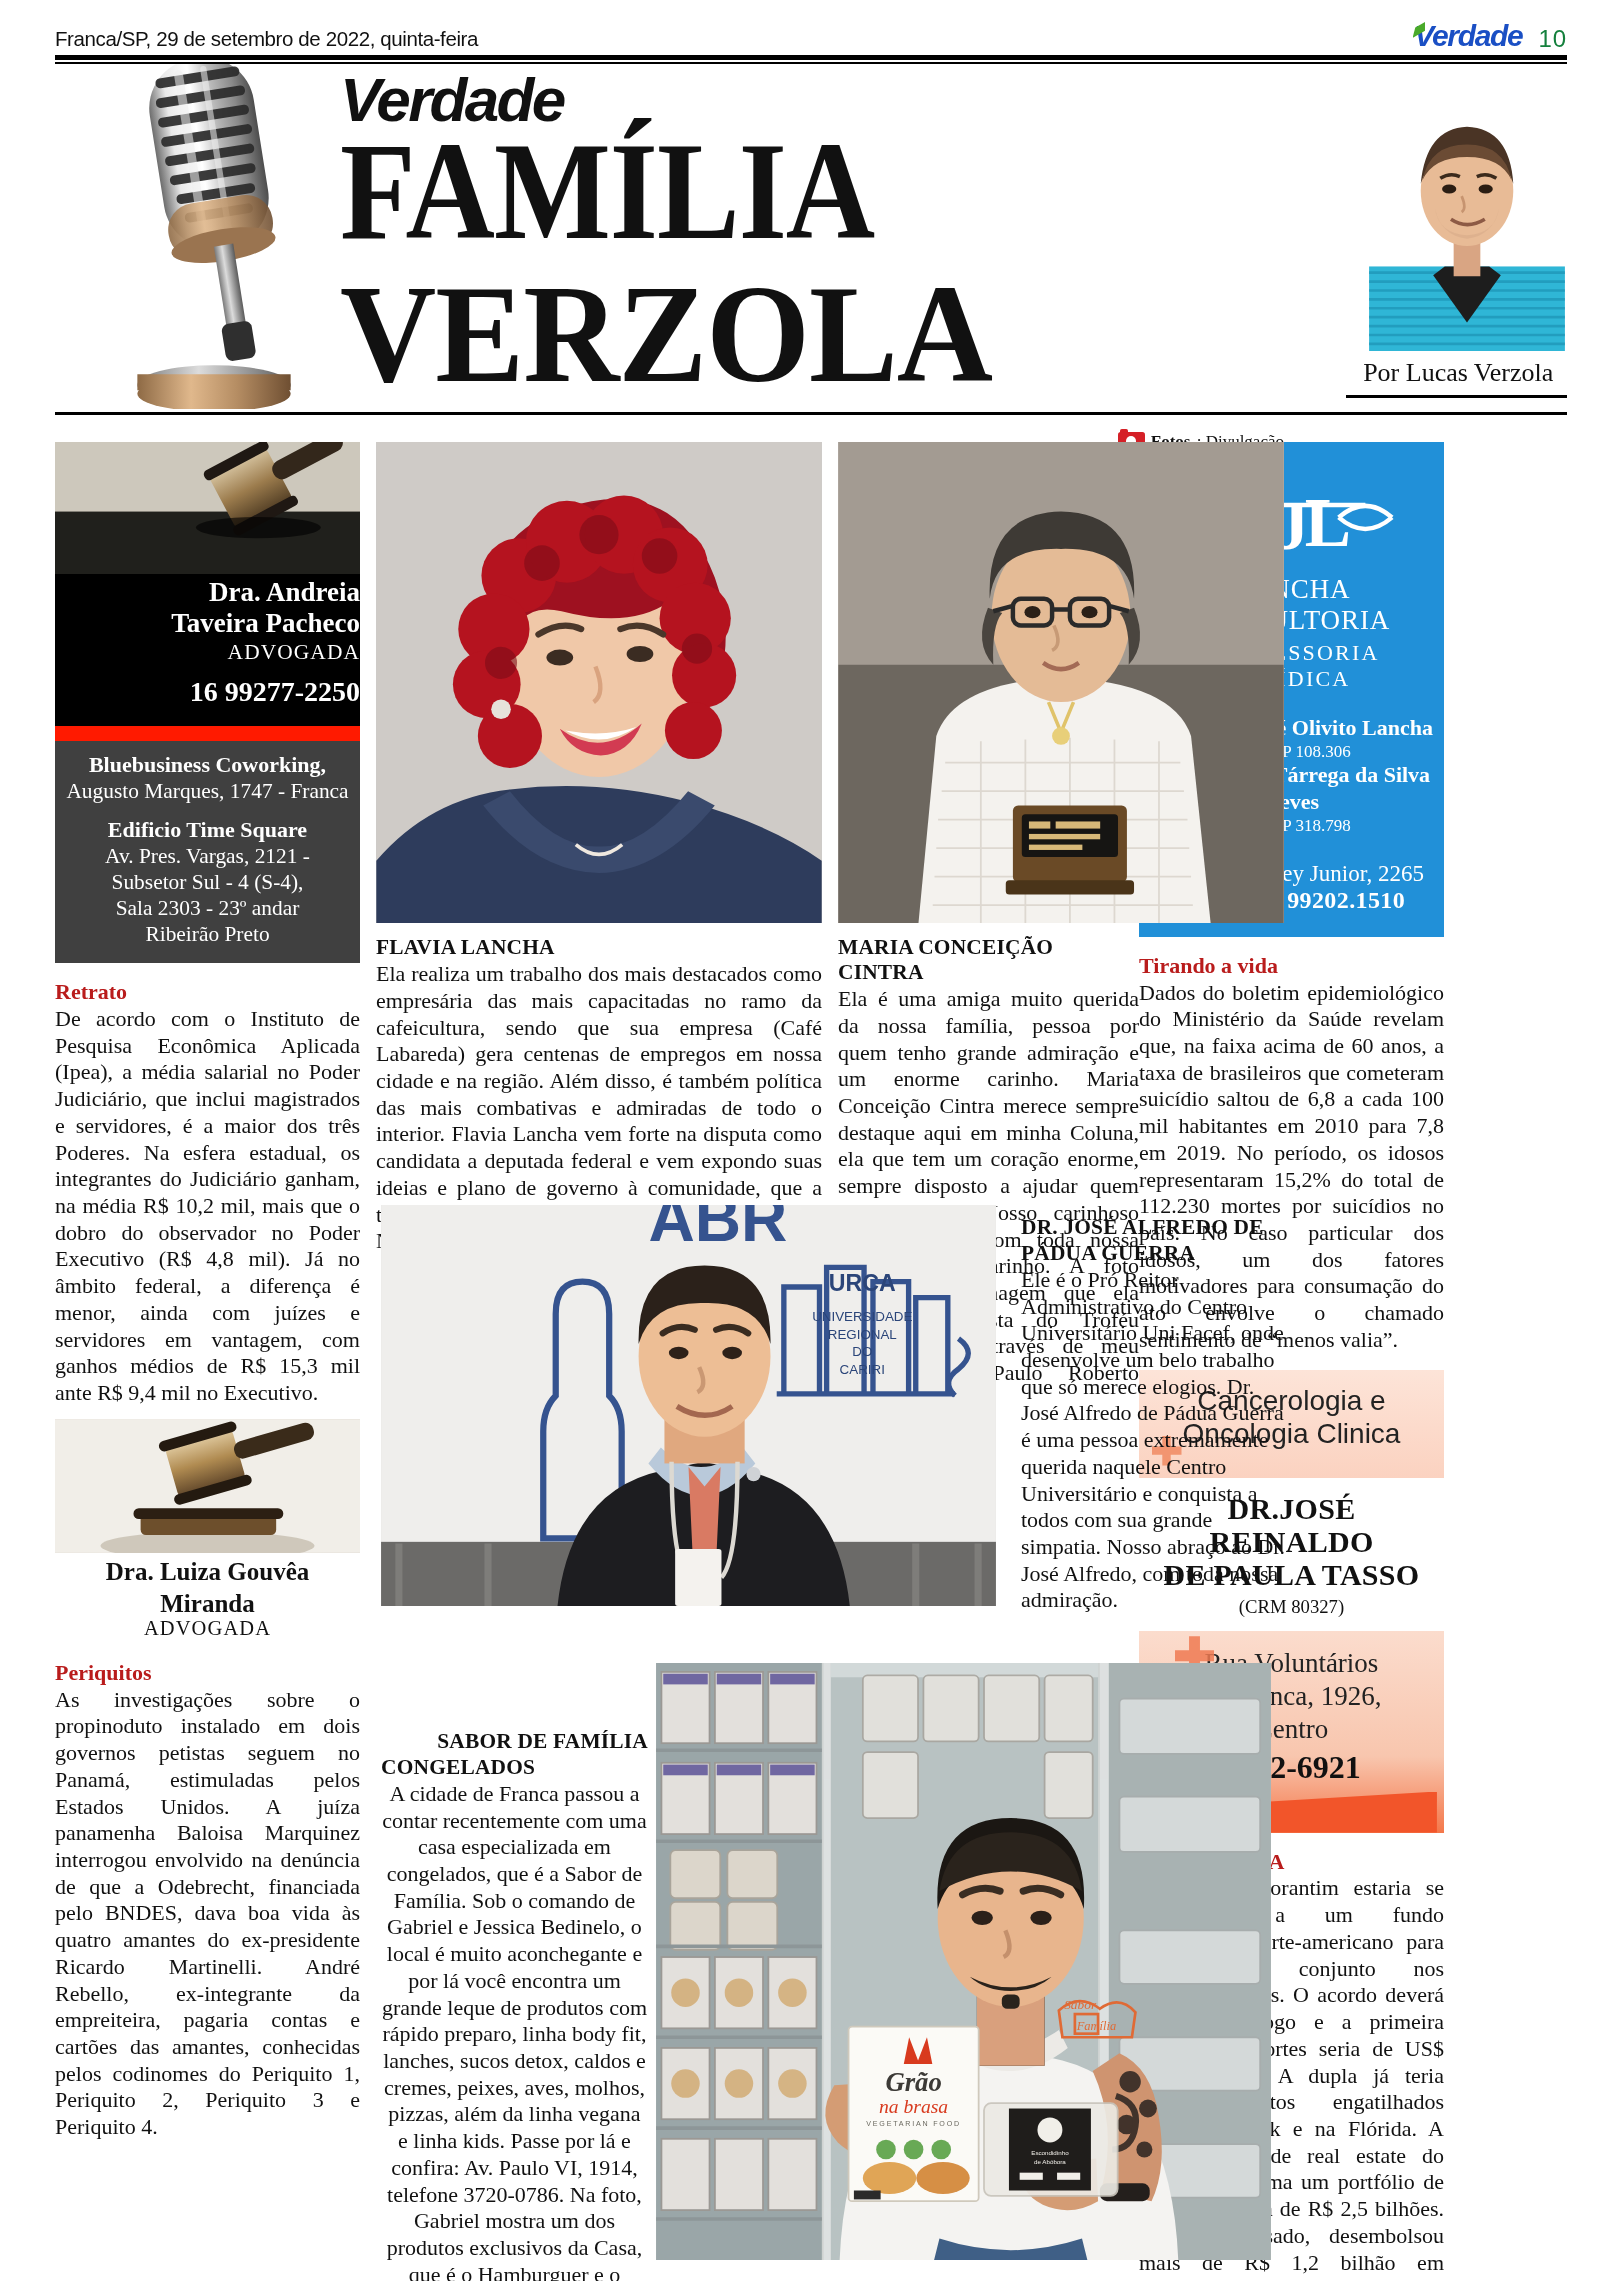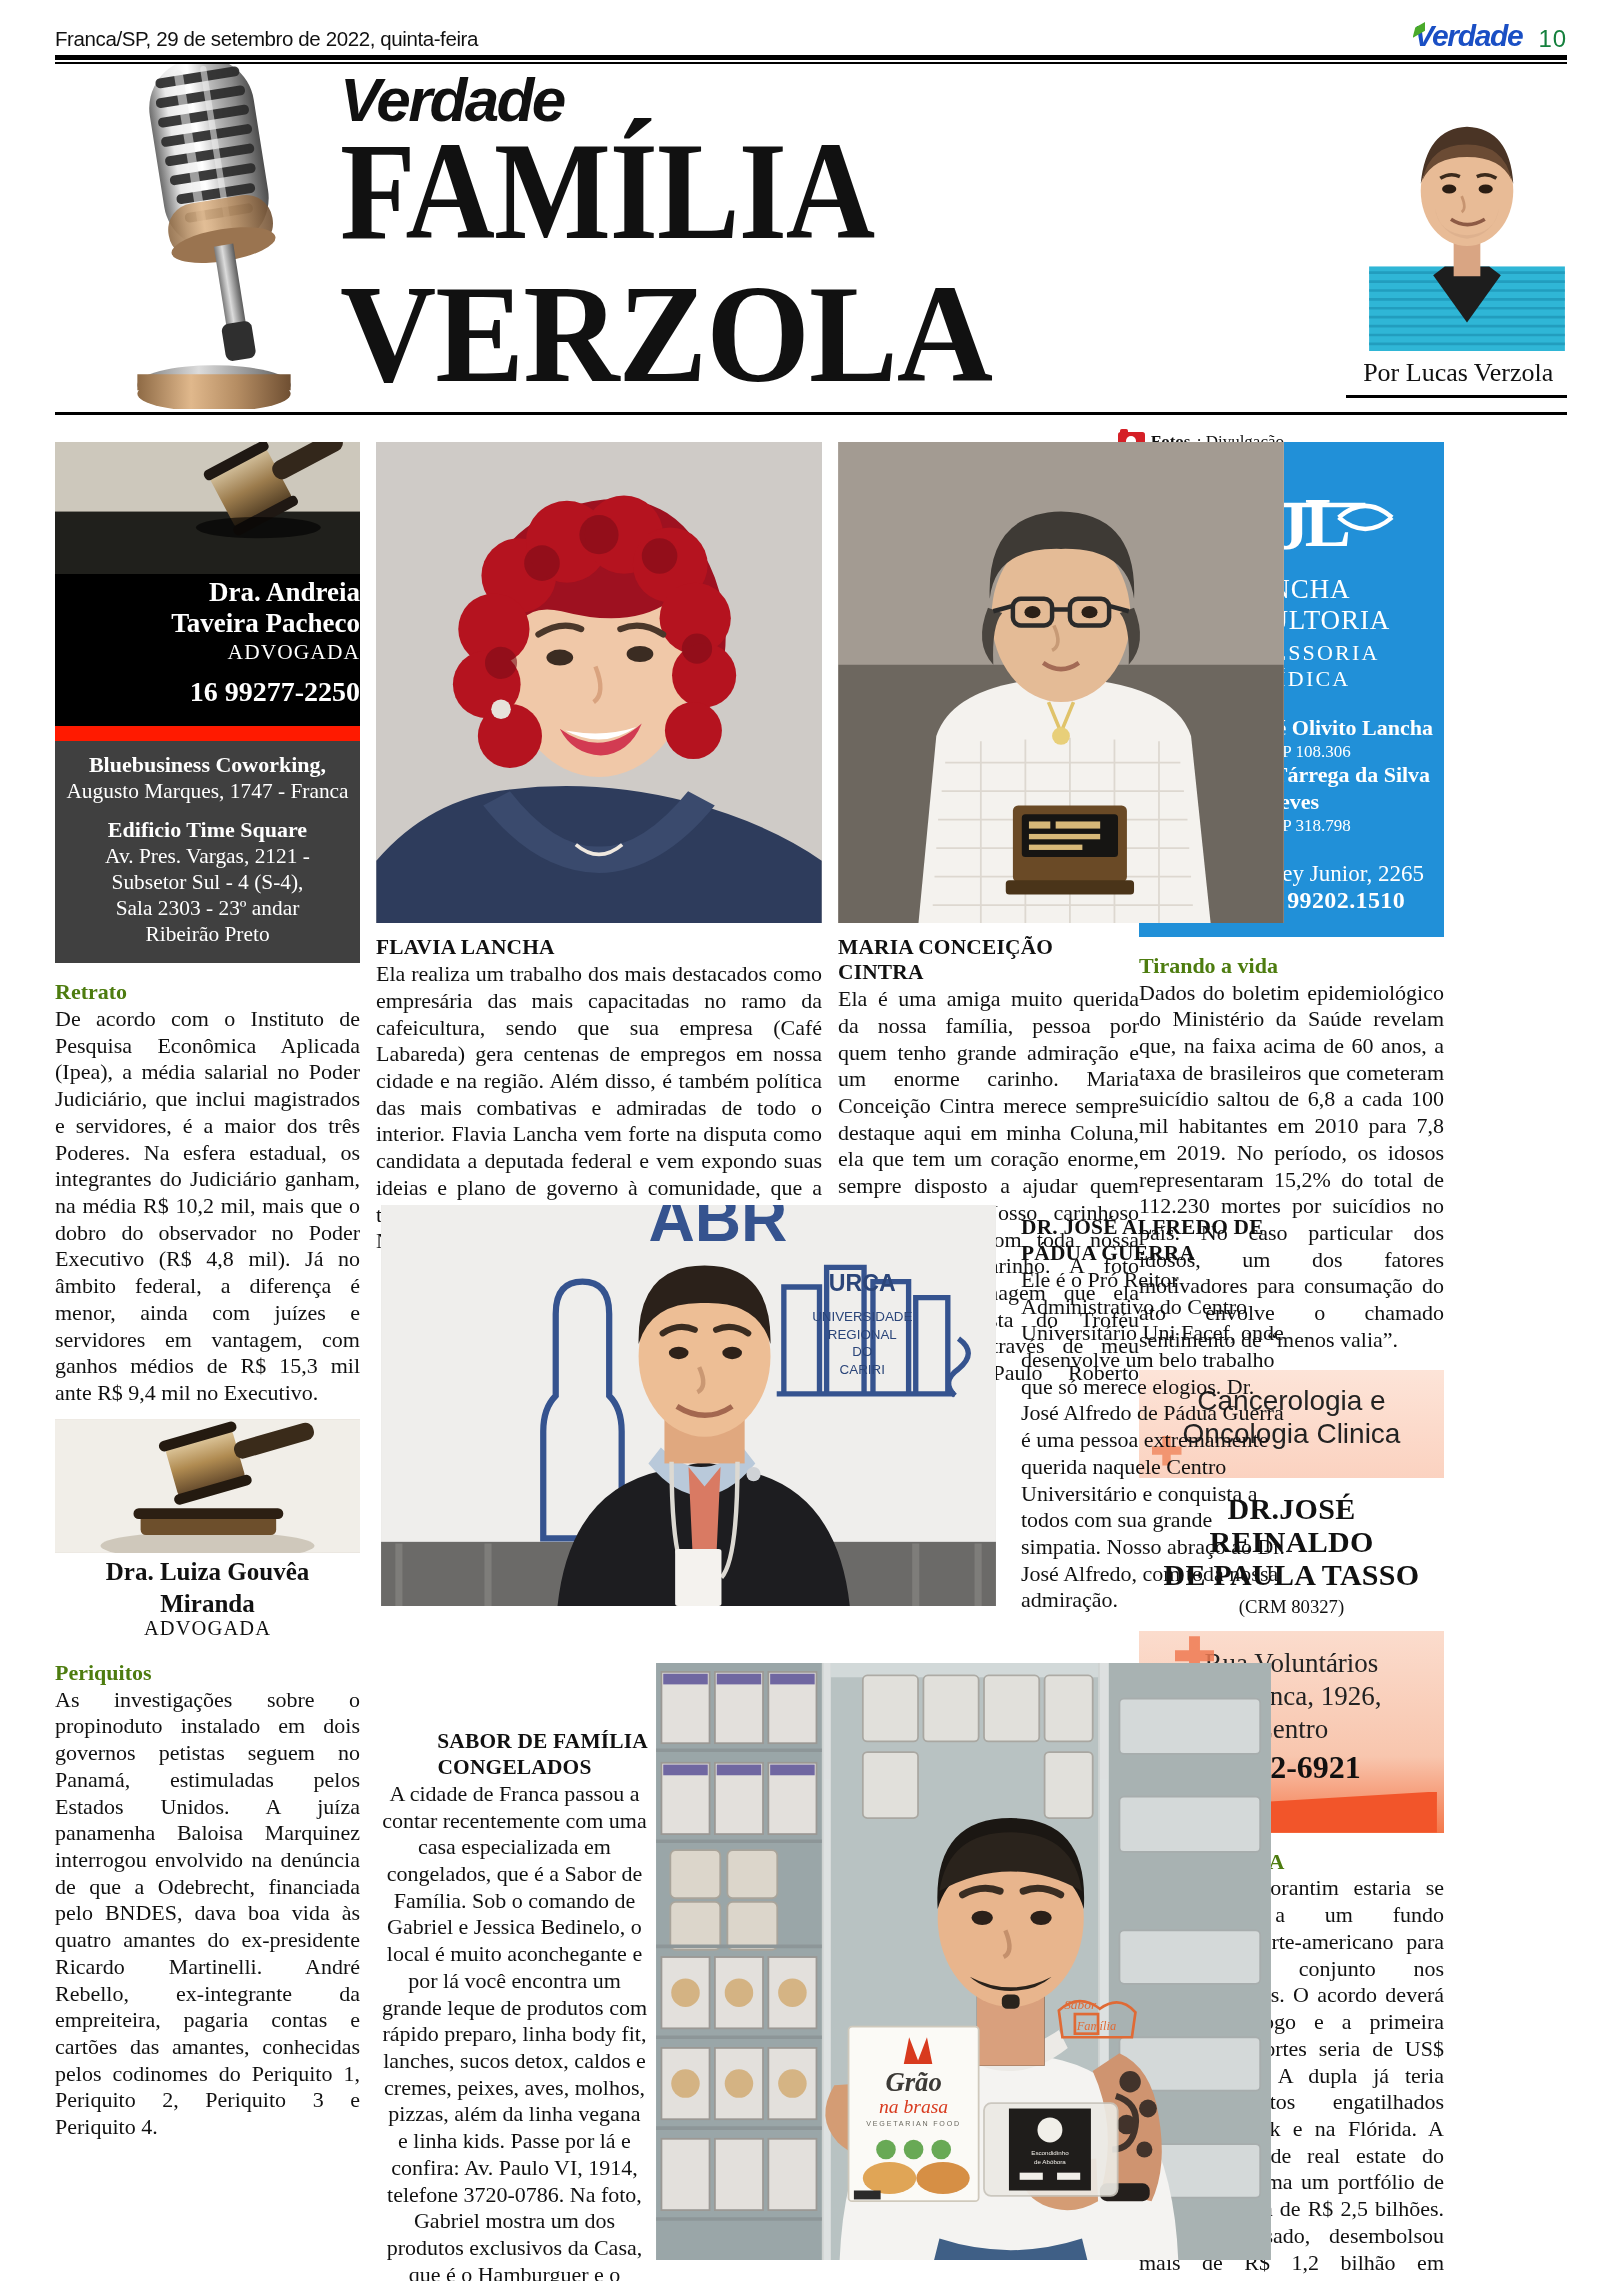--- a/index.html
+++ b/index.html
@@ -56,21 +56,21 @@
   .cam::after{ content:""; position:absolute; left:2.7px; top:-3.6px; width:8px;height:4.5px;
                background:#d52027; border-radius:1.8px 1.8px 0 0; }
   .credit b { font-weight:bold; }
 
   
   .grid { display:grid; grid-template-columns:305px 16px 446px 16px 269px 16px 16px 305px;
           position:relative; }
 
   
   .colhead { font-family:"Liberation Serif", serif; font-weight:bold; font-size:22px;
-             color:#4d7c0f; margin-bottom:0.9px; }
+             color:#b91c1c; margin-bottom:0.9px; }
   .body { font-family:"Liberation Serif", serif; font-size:22px; line-height:1.215;
           text-align:justify; text-justify:inter-word; hyphens:auto; }
   .body-c { text-align:center; }
   .itemhead { font-family:"Liberation Serif", serif; font-weight:bold; font-size:21.4px;
               letter-spacing:0.2px; margin-bottom:0.9px; }
 
   
   .ad-andreia { width:305px; }
   .ad-andreia .gavel { height:132px; position:relative; overflow:hidden;
       background:linear-gradient(170deg,#cfcabf 0%,#b9b2a4 28%,#6b6359 58%,#201d19 85%,#0a0908 100%); }
@@ -516,21 +516,21 @@
   </div>
 
   <div class="w-narrow" style="position:absolute; left:1021px; top:1215px;">
     <div class="itemhead">DR. JOSÉ ALFREDO DE</div>
     <div class="itemhead">PÁDUA GUERRA</div>
     <div class="body" style="text-align:left;">Ele é o Pró Reitor Administrativo do Centro Universitário Uni Facef, onde desenvolve um belo trabalho que só merece elogios. Dr. José Alfredo de Pádua Guerra é uma pessoa extremamente querida naquele Centro Universitário e conquista a todos com sua grande simpatia. Nosso abraço ao Dr. José Alfredo, com toda nossa admiração.</div>
   </div>
 
   <div style="position:absolute; left:381px; top:1729px; width:267px;">
     <div class="itemhead" style="text-align:right;">SABOR DE FAMÍLIA</div>
-    <div class="itemhead" style="text-align:center;">CONGELADOS</div>
+    <div class="itemhead" style="text-align:left;">CONGELADOS</div>
     <div class="body body-c">A cidade de Franca passou a contar recentemente com uma casa especializada em congelados, que é a Sabor de Família. Sob o comando de Gabriel e Jessica Bedinelo, o local é muito aconchegante e por lá você encontra um grande leque de produtos com rápido preparo, linha body fit, lanches, sucos detox, caldos e cremes, peixes, aves, molhos, pizzas, além da linha vegana e linha kids. Passe por lá e confira: Av. Paulo VI, 1914, telefone 3720-0786. Na foto, Gabriel mostra um dos produtos exclusivos da Casa, que é o Hamburguer e o escondidinho vegano.</div>
   </div>
 
   <div class="ph ph-gabriel" style="position:absolute; left:656px; top:1663px;">
     <svg width="615" height="597" viewBox="0 0 690 670">
       <rect width="690" height="670" fill="#cfd3d2"></rect>
 
       <rect x="0" y="0" width="186" height="670" fill="#9aa6a8"></rect>
       <rect x="196" y="0" width="300" height="670" fill="#b8c2c2"></rect>
       <rect x="508" y="0" width="182" height="670" fill="#a8b2b2"></rect>

